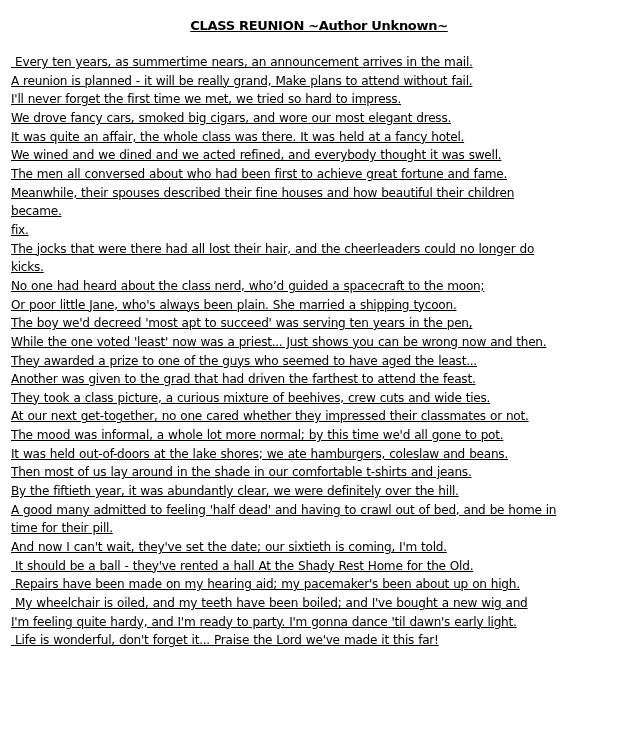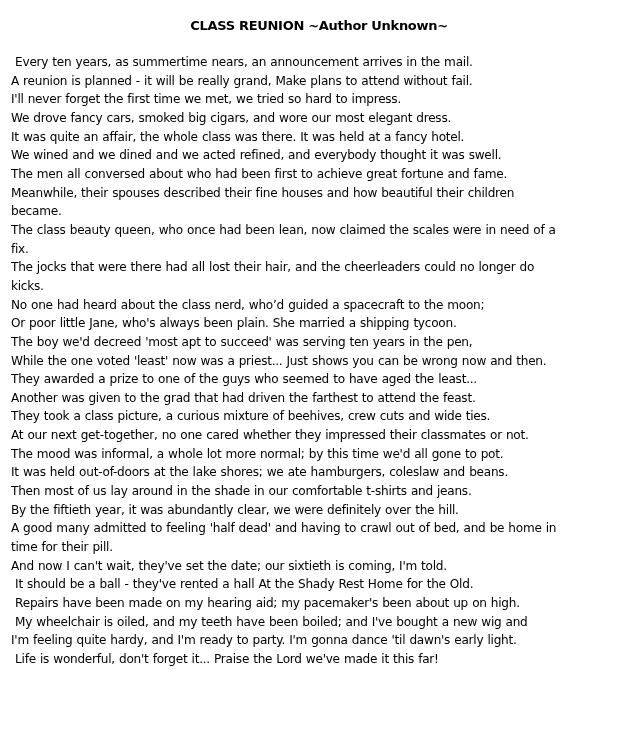--- a/index.html
+++ b/index.html
@@ -1,44 +1,43 @@
 <!DOCTYPE html>
 <html><head>
 <meta charset="utf-8">
 <style>
   html, body { margin: 0; padding: 0; background: #ffffff; }
   body { width: 638px; height: 740px; overflow: hidden; position: relative; color: #000000; }
   .title {
     position: absolute; left: 0; top: 18px; width: 638px; text-align: center;
     font-family: "DejaVu Sans", sans-serif; font-weight: bold; font-size: 13px;
-    letter-spacing: -0.3px; white-space: nowrap;
+    letter-spacing: -0.3px; white-space: nowrap; text-decoration: underline;
   }
   .poem {
     position: absolute; left: 11px; top: 53px; width: 627px;
     font-family: "DejaVu Sans", sans-serif; font-size: 12.1px; line-height: 18.66px;
     letter-spacing: -0.25px; word-spacing: 0.5px;
   }
-  .line { white-space: pre; display: block; height: 18.66px; overflow: visible; }
+  .line { white-space: pre; display: block; height: 18.66px; overflow: visible; text-decoration: underline; }
 </style>
 </head>
 <body>
 
 <div class="title">CLASS REUNION ~Author Unknown~</div>
 
 <div class="poem" id="poem">
     <span class="line"> Every ten years, as summertime nears, an announcement arrives in the mail.</span>
     <span class="line">A reunion is planned - it will be really grand, Make plans to attend without fail.</span>
     <span class="line">I'll never forget the first time we met, we tried so hard to impress.</span>
     <span class="line">We drove fancy cars, smoked big cigars, and wore our most elegant dress.</span>
     <span class="line">It was quite an affair, the whole class was there. It was held at a fancy hotel.</span>
     <span class="line">We wined and we dined and we acted refined, and everybody thought it was swell.</span>
     <span class="line">The men all conversed about who had been first to achieve great fortune and fame.</span>
     <span class="line">Meanwhile, their spouses described their fine houses and how beautiful their children</span>
     <span class="line">became.</span>
-    <span class="line">The class beauty queen, who once had been lean, now claimed the scales were in need of a</span>
     <span class="line">fix.</span>
     <span class="line">The jocks that were there had all lost their hair, and the cheerleaders could no longer do</span>
     <span class="line">kicks.</span>
     <span class="line">No one had heard about the class nerd, who’d guided a spacecraft to the moon;</span>
     <span class="line">Or poor little Jane, who's always been plain. She married a shipping tycoon.</span>
     <span class="line">The boy we'd decreed 'most apt to succeed' was serving ten years in the pen,</span>
     <span class="line">While the one voted 'least' now was a priest... Just shows you can be wrong now and then.</span>
     <span class="line">They awarded a prize to one of the guys who seemed to have aged the least...</span>
     <span class="line">Another was given to the grad that had driven the farthest to attend the feast.</span>
     <span class="line">They took a class picture, a curious mixture of beehives, crew cuts and wide ties.</span>

